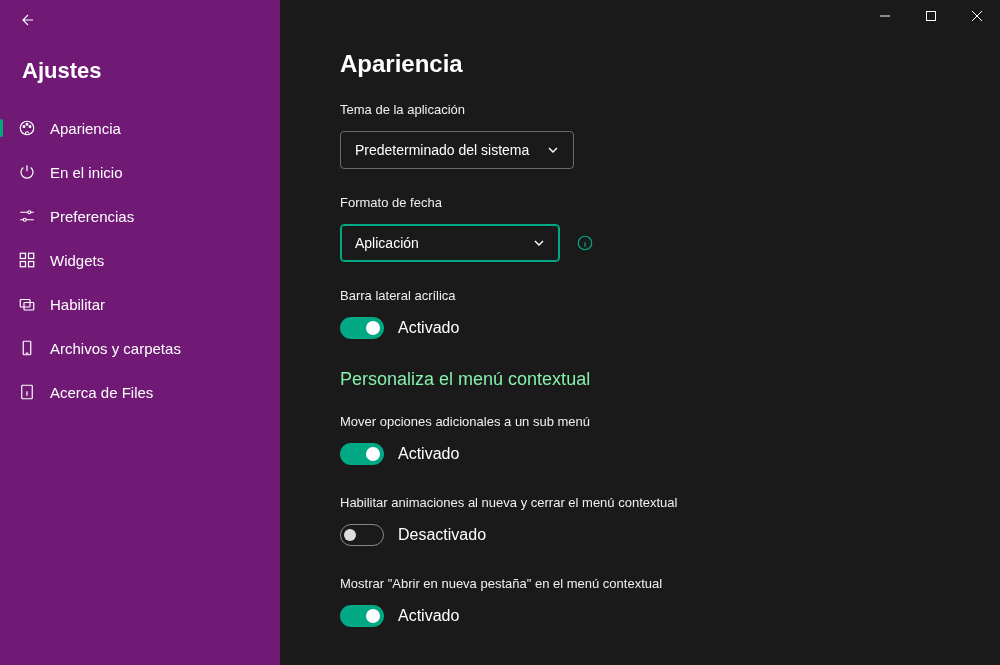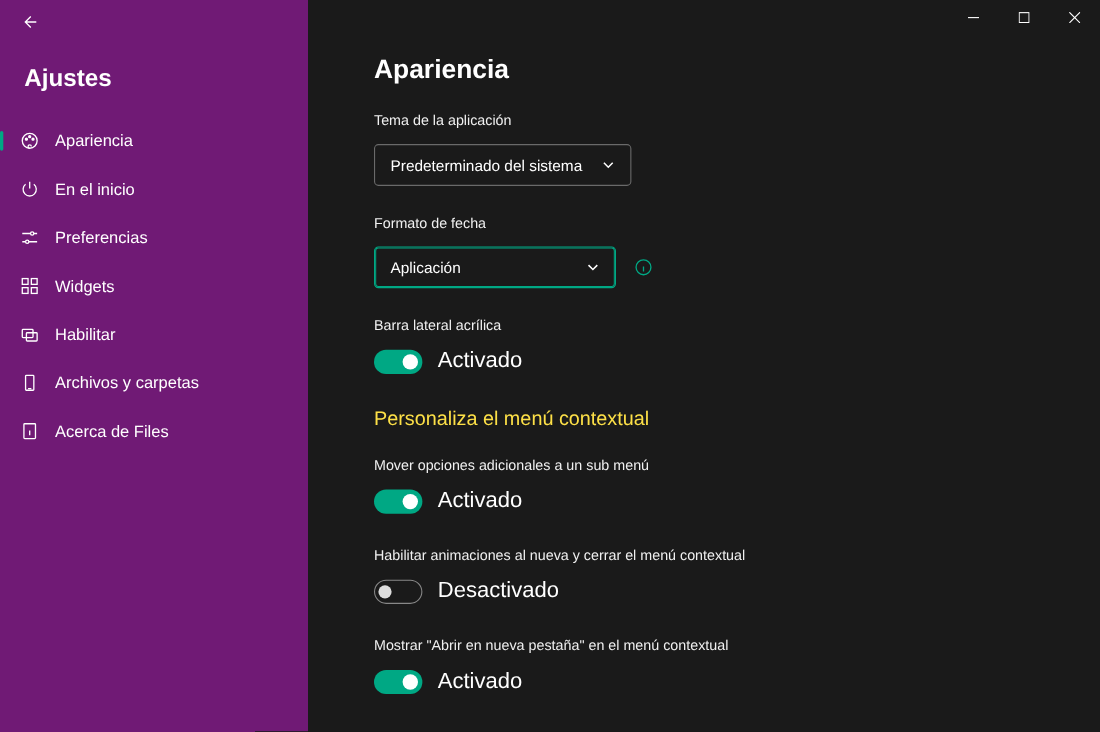--- a/index.html
+++ b/index.html
@@ -24,22 +24,22 @@
 .select-row .select { margin-bottom: 0; }
 .chevron { display: inline-flex; }
 .info-icon { color: #00a884; display: inline-flex; }
 .toggle-row { display: flex; align-items: center; gap: 14px; margin-bottom: 30px; }
 .toggle { width: 44px; height: 22px; border-radius: 11px; position: relative; cursor: pointer; flex-shrink: 0; }
 .toggle.on { background: #00a884; }
 .toggle.off { background: transparent; border: 1px solid #888; }
 .toggle .knob { position: absolute; width: 14px; height: 14px; border-radius: 50%; background: #fff; top: 50%; transform: translateY(-50%); }
 .toggle.on .knob { right: 4px; }
 .toggle.off .knob { left: 3px; background: #ddd; width: 12px; height: 12px; }
-.toggle-label { font-size: 20px; }
-.section-title { font-size: 18px; font-weight: 400; margin-top: 20px; margin-bottom: 24px; color: #fde047; }
+.toggle-label { font-size: 16px; }
+.section-title { font-size: 18px; font-weight: 400; margin-top: 20px; margin-bottom: 24px; color: #86efac; }
 svg { display: block; }
 </style>
 </head>
 <body>
 
 <div class="sidebar">
   <div class="titlebar-left">
     <span class="back-arrow">
       <svg width="16" height="16" viewBox="0 0 16 16" fill="none" stroke="#fff" stroke-width="1.2">
           <path d="M10 3 L5 8 L10 13 M5 8 H15"></path>

